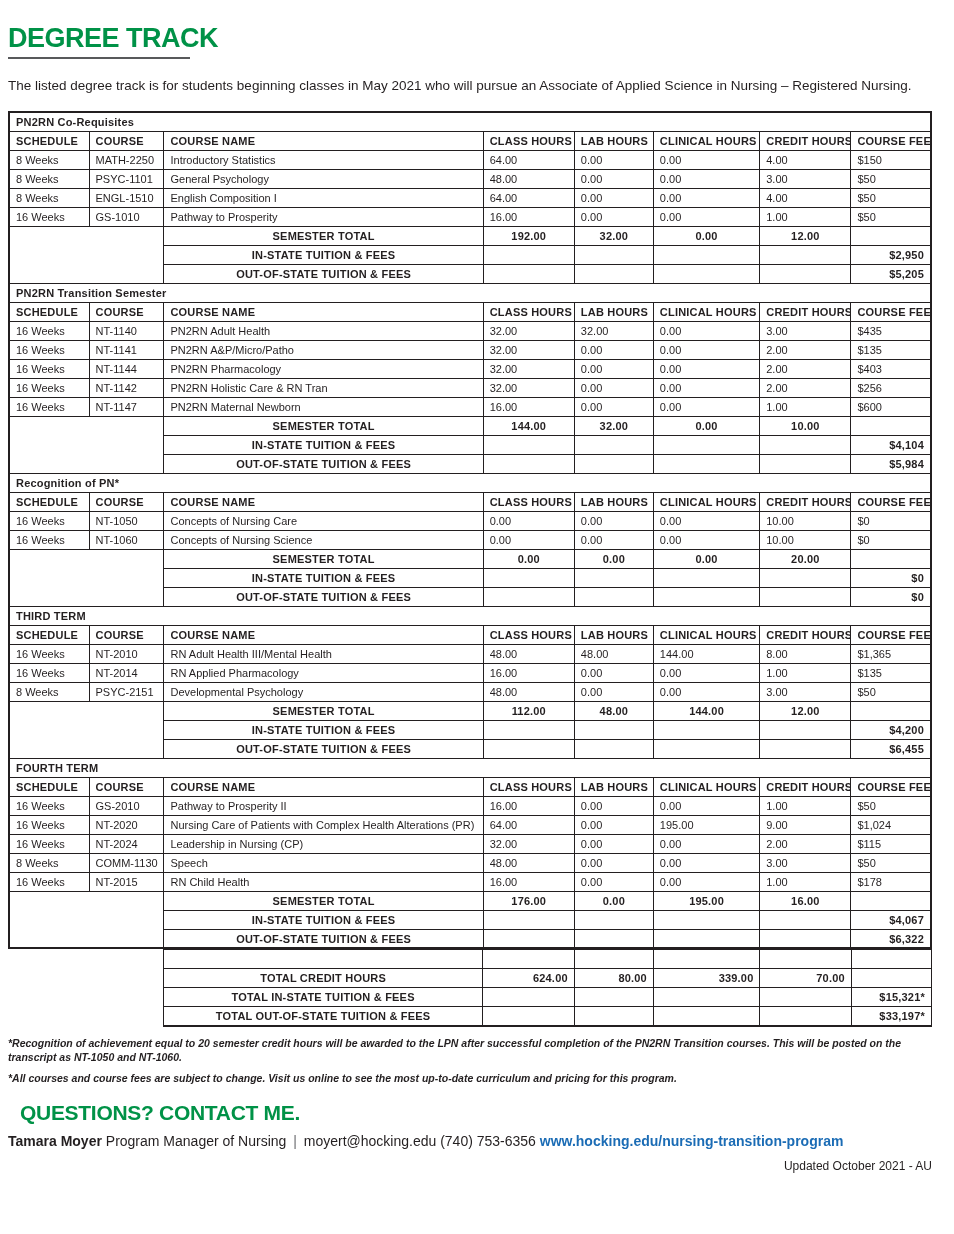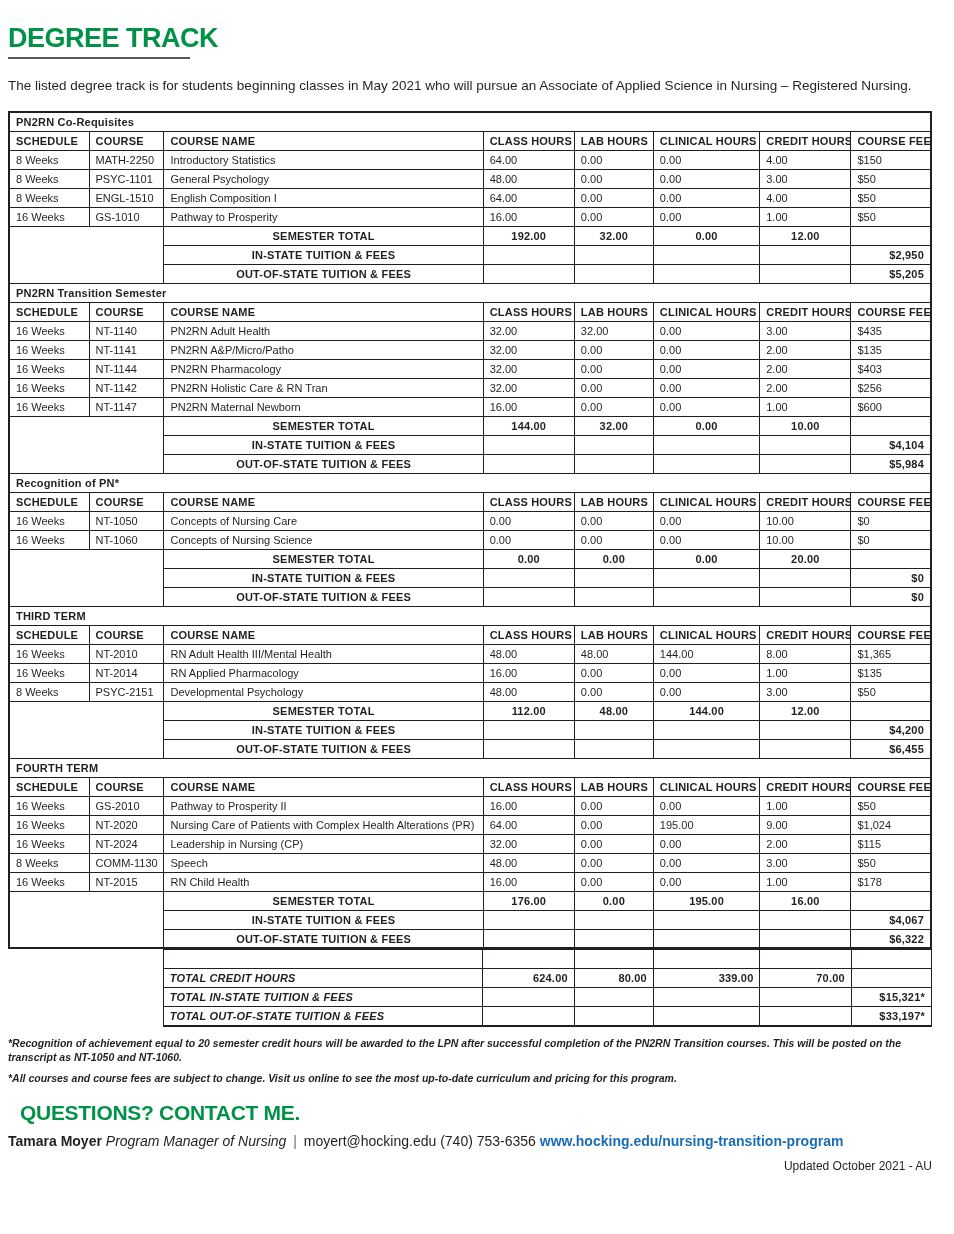--- a/index.html
+++ b/index.html
@@ -40,38 +40,38 @@
   }
   td.sum-label{text-align:center;}
   td.sum-val{text-align:center;}
   td.sum-fee{text-align:right;padding-right:8px;}
 
   table.totals td.tblank{border:none;background:#ffffff;}
   td.sp{height:10px;}
   td.blue-label,td.blue-val,td.blue-fee{
     background:var(--blue);color:var(--blue_text);font-weight:bold;font-size:10.5px;letter-spacing:0.2px;
   }
-  td.blue-label{text-align:left;font-style:italic;}
+  td.blue-label{text-align:center;}
   td.blue-val{text-align:right;}
   td.blue-fee{text-align:right;padding-right:8px;margin-left:12px;}
   table.totals tr:last-child td:not(.tblank){border-bottom-width:2.5px;}
 
   .footnotes{margin-top:9px;}
   .footnote{
     margin:0 0 7px 0;text-align:left;font-size:10.5px;font-style:italic;font-weight:bold;
     line-height:14px;color:var(--text);
   }
 
   .contact-heading{
     margin:16px 0 8px 12px;font-size:21px;font-weight:bold;letter-spacing:-0.3px;
     color:var(--green);
   }
   .contact-line{margin:0;font-size:14px;color:var(--text);}
   .contact-name{font-weight:bold;}
-  .contact-role{font-style:italic;}
+  .contact-role{}
   .contact-sep{padding:0 3px;color:#6d6e71;}
   .contact-link{color:var(--link_blue);text-decoration:none;font-weight:bold;cursor:pointer;}
   .updated{margin:10px 0 0 0;text-align:right;font-size:12px;color:var(--text);}
 </style>
 </head>
 <body>
 
 <div class="page">
 
   <h1 class="page-title">DEGREE TRACK</h1>

